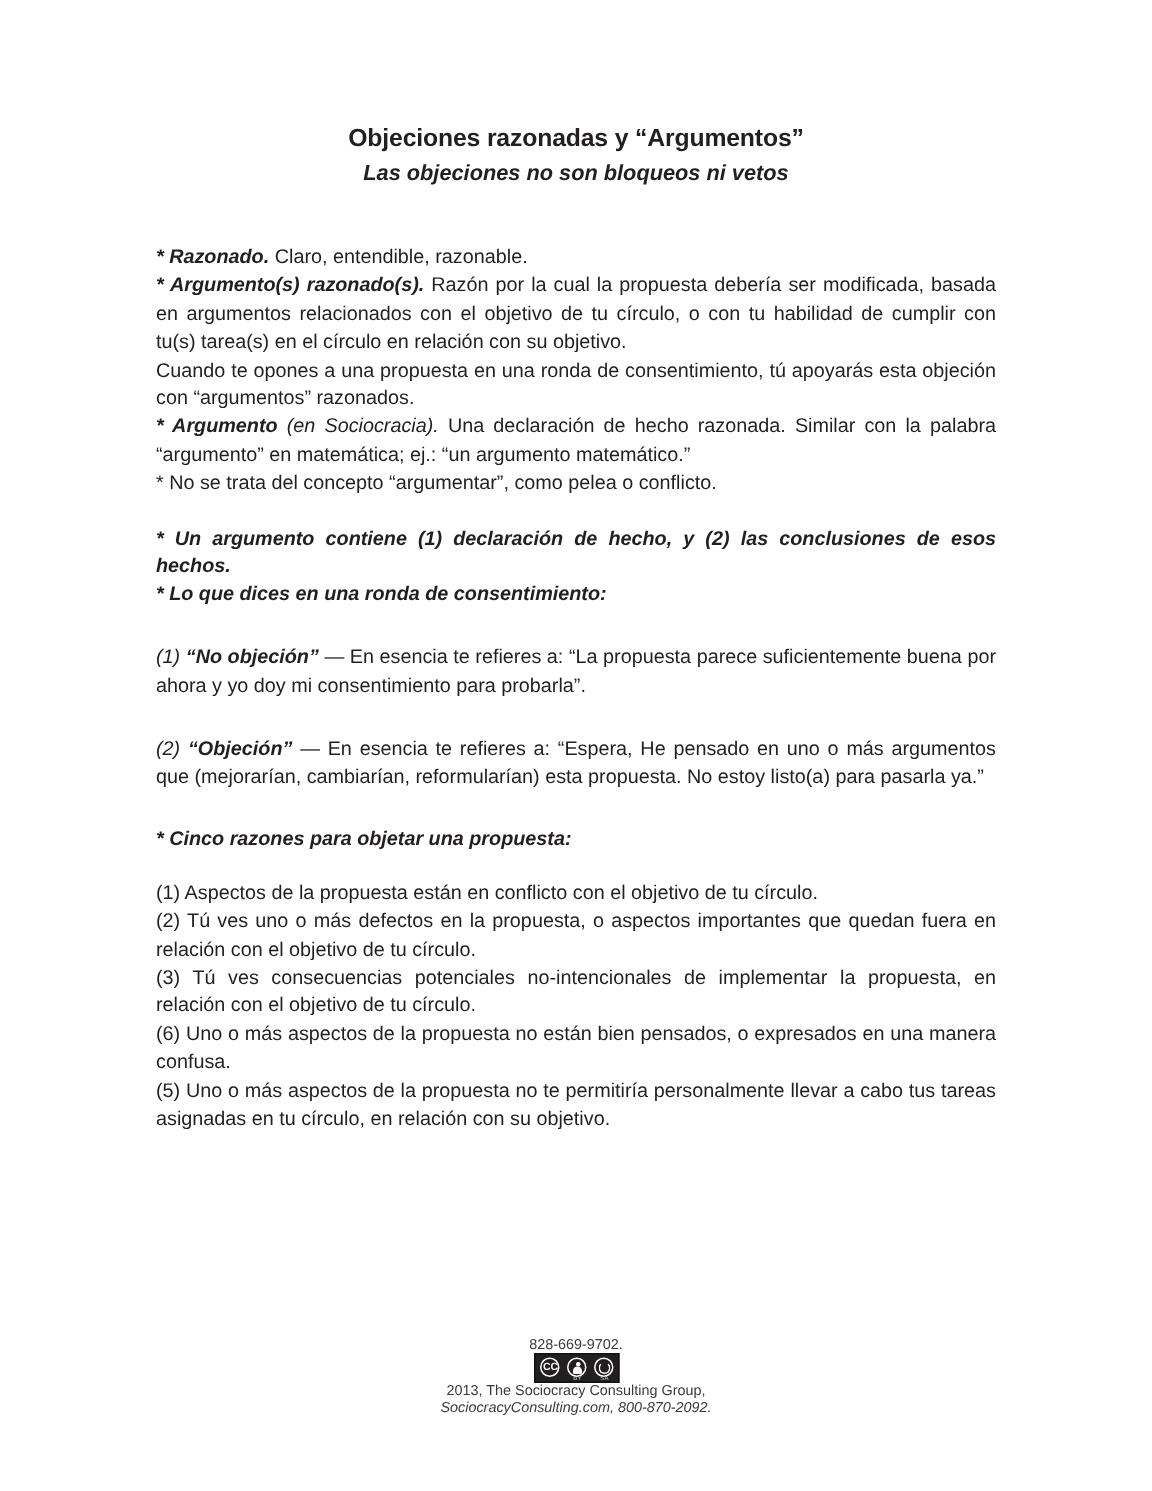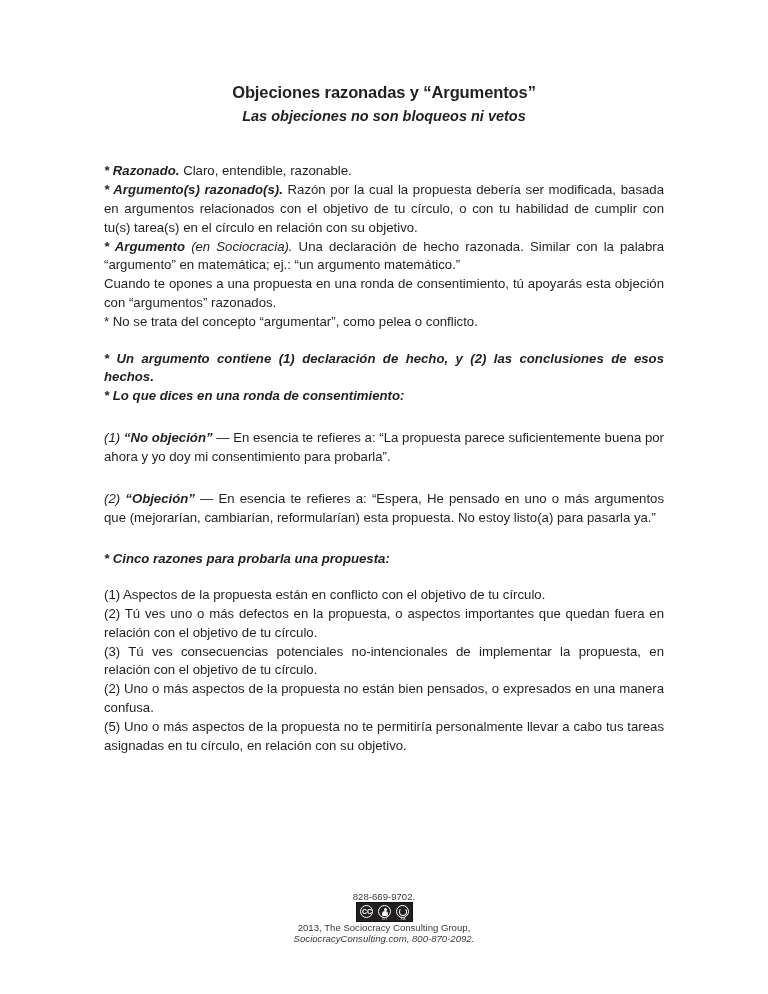--- a/index.html
+++ b/index.html
@@ -165,42 +165,42 @@
 
     <h1 class="doc-title">Objeciones razonadas y “Argumentos”</h1>
     <h2 class="doc-subtitle">Las objeciones no son bloqueos ni vetos</h2>
 
     <div class="body-block">
 
       <p class="para"><span class="bi">* Razonado.</span><span> Claro, entendible, razonable.</span></p>
 
       <p class="para gap-sm"><span class="bi">* Argumento(s) razonado(s).</span><span> Razón por la cual la propuesta debería ser modificada, basada en argumentos relacionados con el objetivo de tu círculo, o con tu habilidad de cumplir con tu(s) tarea(s) en el círculo en relación con su objetivo.</span></p>
 
+      <p class="para gap-sm">Cuando te opones a una propuesta en una ronda de consentimiento, tú apoyarás esta objeción con “argumentos” razonados.</p>
+
       <p class="para gap-sm"><span class="bi">* Argumento</span><span class="it"> (en Sociocracia).</span><span> Una declaración de hecho razonada. Similar con la palabra “argumento” en matemática; ej.: “un argumento matemático.”</span></p>
 
-      <p class="para gap-sm">Cuando te opones a una propuesta en una ronda de consentimiento, tú apoyarás esta objeción con “argumentos” razonados.</p>
-
       <p class="para gap-sm">* No se trata del concepto “argumentar”, como pelea o conflicto.</p>
 
 
       <p class="para gap-lg bi">* Un argumento contiene (1) declaración de hecho, y (2) las conclusiones de esos hechos.</p>
 
       <p class="para gap-sm bi">* Lo que dices en una ronda de consentimiento:</p>
 
       <p class="para gap-md"><span class="it">(1) </span><span class="bi">“No objeción”</span><span> — En esencia te refieres a: “La propuesta parece suficientemente buena por ahora y yo doy mi consentimiento para probarla”.</span></p>
 
       <p class="para gap-md"><span class="it">(2) </span><span class="bi">“Objeción”</span><span> — En esencia te refieres a: “Espera, He pensado en uno o más argumentos que (mejorarían, cambiarían, reformularían) esta propuesta. No estoy listo(a) para pasarla ya.”</span></p>
 
-      <p class="para gap-md bi">* Cinco razones para probarla una propuesta:</p>
+      <p class="para gap-md bi">* Cinco razones para objetar una propuesta:</p>
 
       <div class="reasons-list" style="margin-top:17px;">
         <p class="para">(1) Aspectos de la propuesta están en conflicto con el objetivo de tu círculo.</p>
         <p class="para">(2) Tú ves uno o más defectos en la propuesta, o aspectos importantes que quedan fuera en relación con el objetivo de tu círculo.</p>
         <p class="para">(3) Tú ves consecuencias potenciales no-intencionales de implementar la propuesta, en relación con el objetivo de tu círculo.</p>
-        <p class="para">(2) Uno o más aspectos de la propuesta no están bien pensados, o expresados en una manera confusa.</p>
+        <p class="para">(6) Uno o más aspectos de la propuesta no están bien pensados, o expresados en una manera confusa.</p>
         <p class="para">(5) Uno o más aspectos de la propuesta no te permitiría personalmente llevar a cabo tus tareas asignadas en tu círculo, en relación con su objetivo.</p>
       </div>
 
 
     </div>
   </div>
 
   <div class="footer">
     <div class="footer-line-2">
       <span>828-669-9702.</span>

